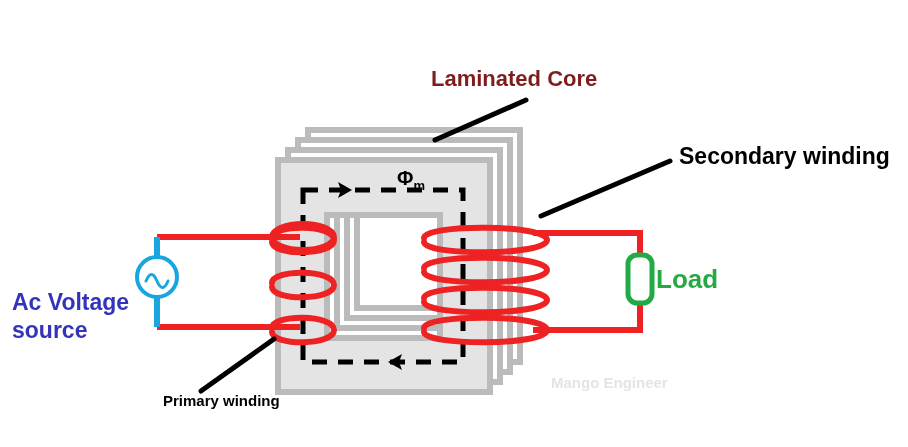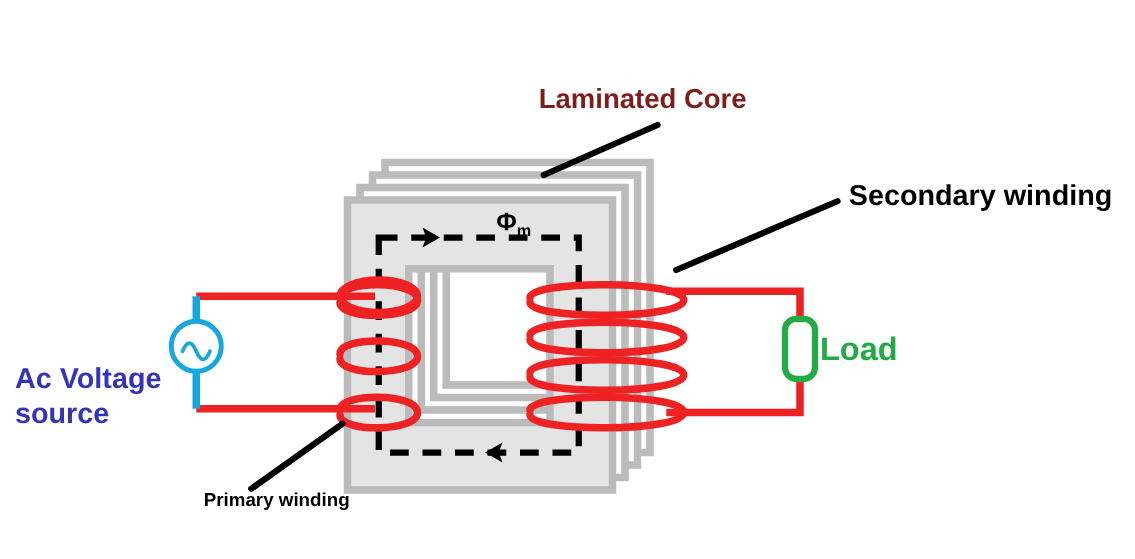--- a/index.html
+++ b/index.html
@@ -181,14 +181,15 @@
 
   <div class="label" id="label-primary-winding">Primary winding</div>
 
   <div class="label" id="label-ac-source">Ac Voltage
 source</div>
 
   <div class="label" id="label-load">Load</div>
 
   <div class="label" id="label-flux"><span>Φ</span><span class="sub">m</span></div>
 
+  <div class="label" id="label-watermark">Mango Engineer</div>
 
 </div>
 
 </body></html>

